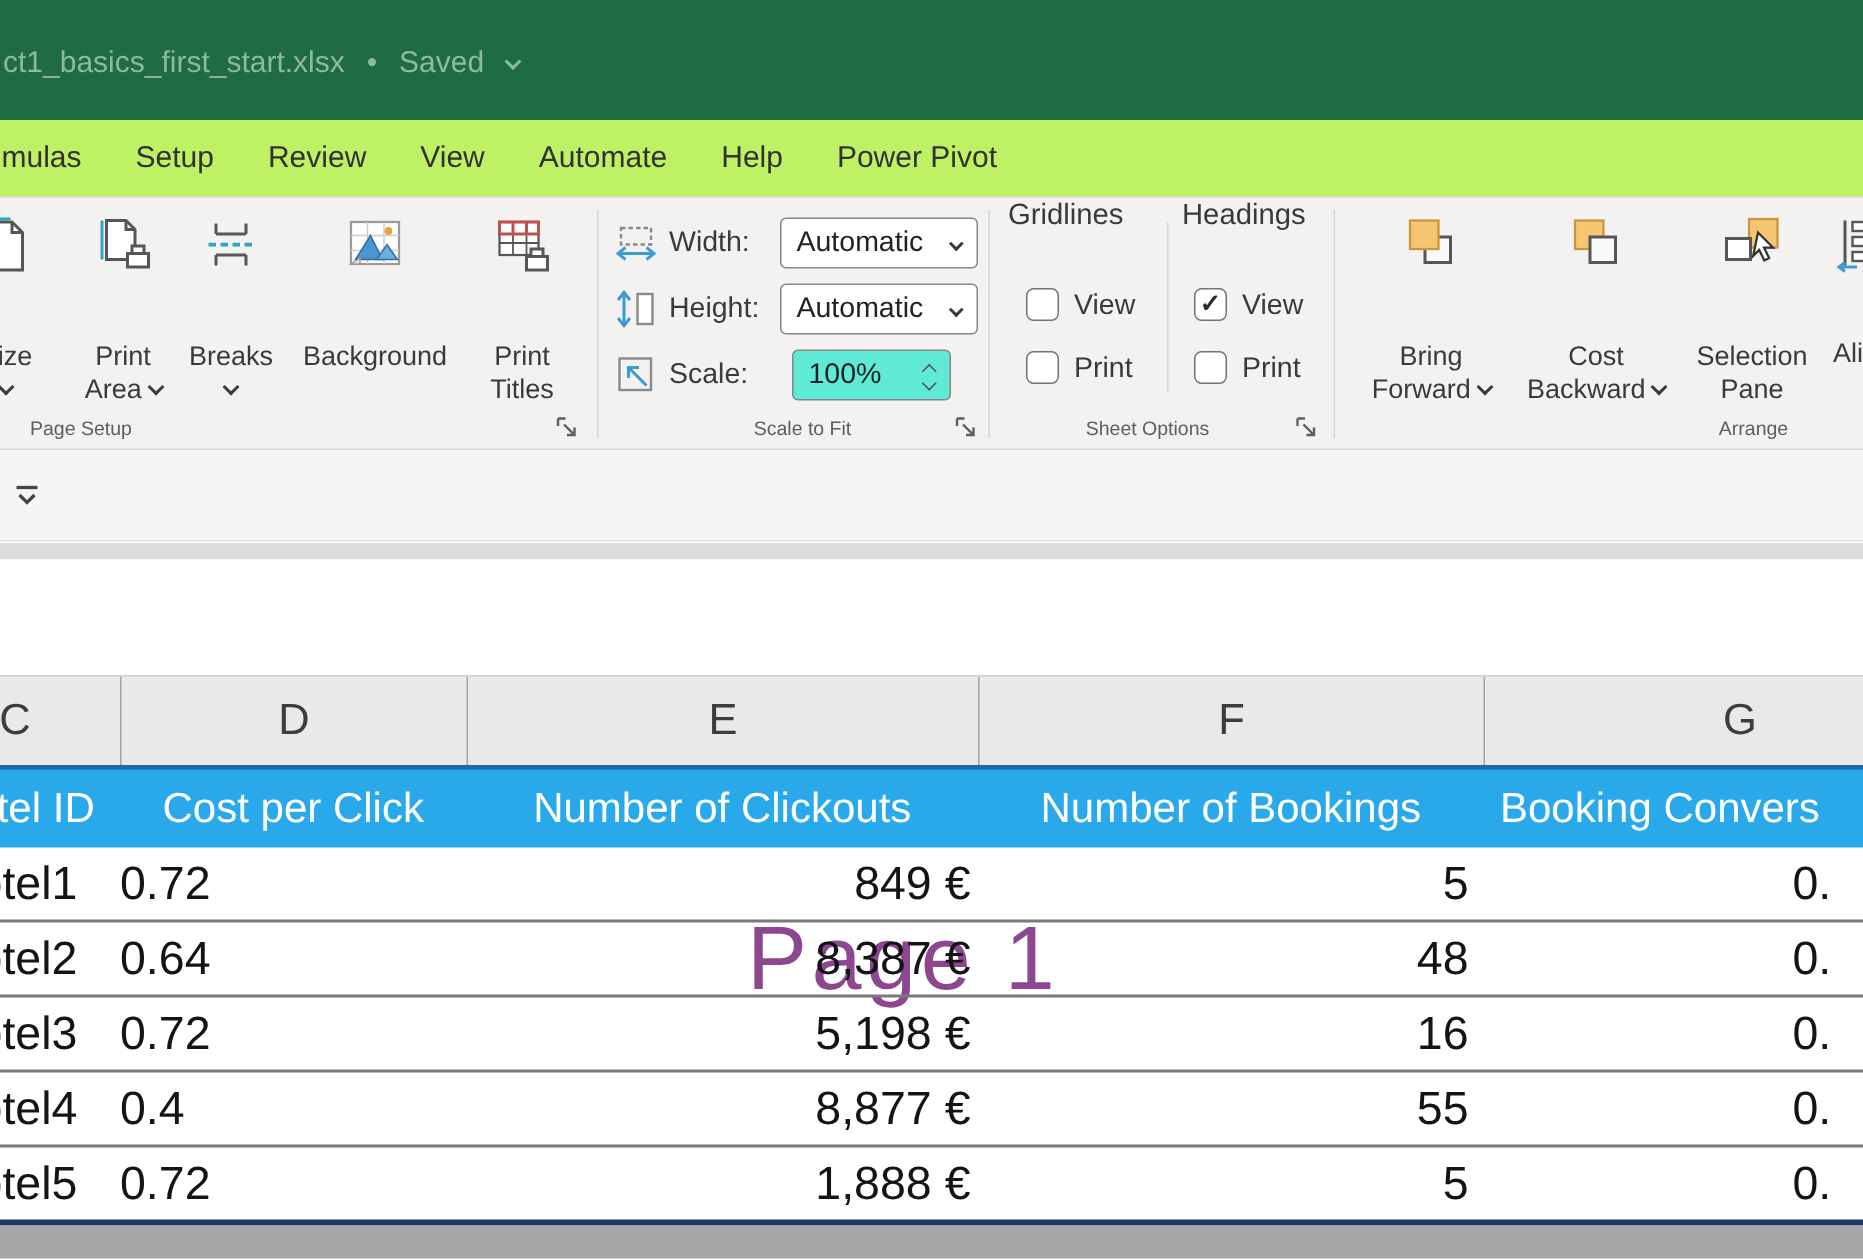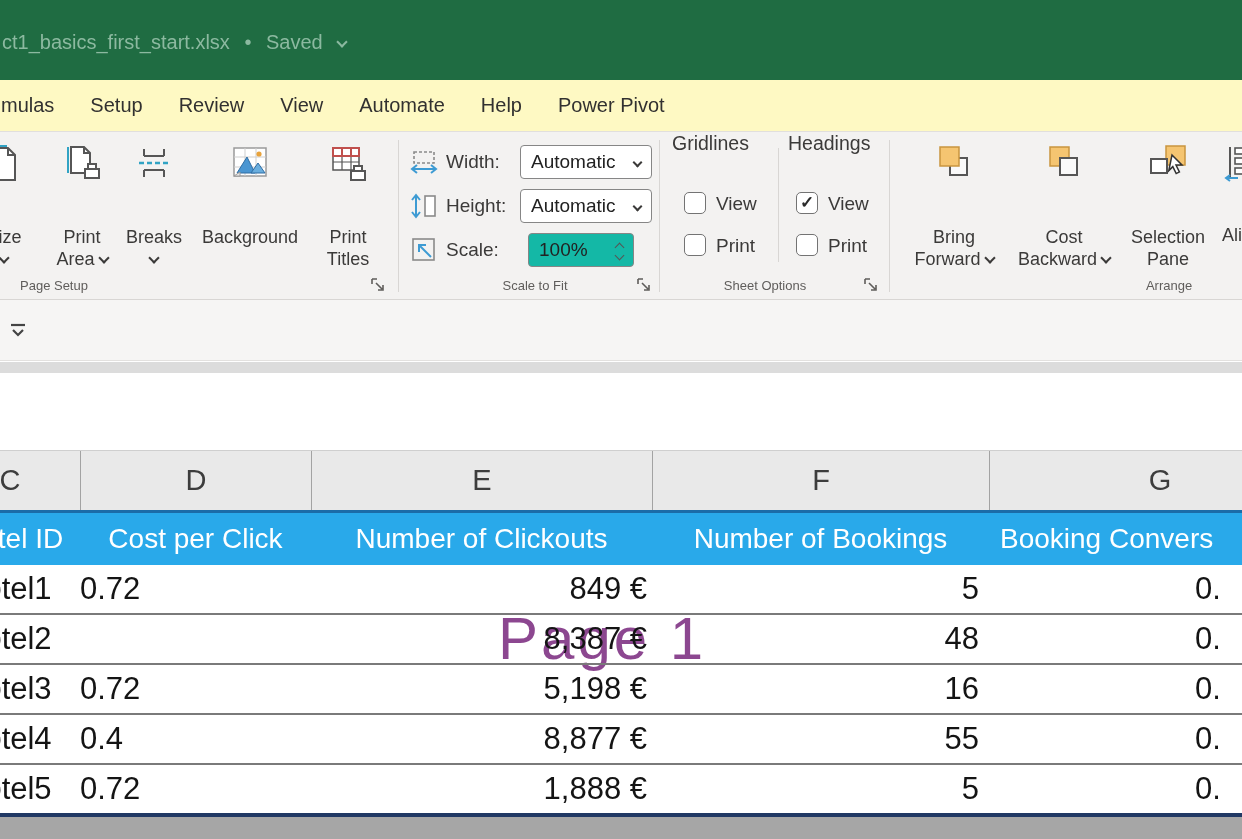--- a/index.html
+++ b/index.html
@@ -10,42 +10,42 @@
   
   .titlebar { left:0; top:0; width:1242px; height:80px; background:#1f6c42; color:#8cb9a0;
               font-size:20px; }
   .titlebar .inner { position:absolute; left:2px; top:31px; white-space:nowrap; }
   .titlebar .sep { margin:0 9px; }
   .cv { display:inline-block; width:8px; height:8px; border-right:2px solid #3b3a39;
         border-bottom:2px solid #3b3a39; transform:rotate(45deg); vertical-align:3px; }
   .cv.green { border-color:#8cb9a0; margin-left:10px; }
 
   
-  .tabsrow { left:0; top:80px; width:1242px; height:52px; background:#fef9c3;
+  .tabsrow { left:0; top:80px; width:1242px; height:52px; background:#bef264;
              border-bottom:1px solid #e1dfdd; display:flex; align-items:center; gap:36px;
              font-size:20px; color:#323130; padding-left:1px; }
   .tab { white-space:nowrap; cursor:default; }
 
   
   .ribbon { left:0; top:132px; width:1242px; height:168px; background:#f3f2f1;
             border-bottom:1px solid #d8d6d4; font-size:18px; color:#3b3a39; }
   .gdiv { position:absolute; top:8px; width:1px; height:152px; background:#d8d6d4; }
   .glabel { position:absolute; top:146px; font-size:13px; color:#5f5d5b; text-align:center; }
   .launch { position:absolute; top:145px; width:16px; height:16px; }
   .bigbtn { position:absolute; top:8px; text-align:center; height:152px; }
   .bigbtn .icon { height:42px; display:flex; justify-content:center; align-items:flex-start; margin-top:4px; }
   .bigbtn .l1 { margin-top:40px; line-height:22px; white-space:nowrap; }
   .bigbtn .l2 { line-height:22px; white-space:nowrap; }
   .sfrow { position:absolute; height:36px; line-height:36px; }
   .sflabel { position:absolute; left:36px; font-size:19px; white-space:nowrap; }
   .combo { position:absolute; left:110px; top:1px; width:132px; height:34px; background:#fff;
            border:1px solid #868686; border-radius:4px; font-size:19px; line-height:32px;
            padding-left:10px; color:#222; }
   .combo .cv { position:absolute; right:10px; top:13px; width:7px; height:7px; }
-  .spin { position:absolute; left:118px; top:1px; width:106px; height:34px; background:#14b8a6;
+  .spin { position:absolute; left:118px; top:1px; width:106px; height:34px; background:#5eead4;
           border:1px solid #868686; border-radius:4px; font-size:19px; line-height:32px;
           padding-left:10px; color:#222; }
   .spin .up, .spin .dn { position:absolute; right:10px; width:7px; height:7px;
           border-right:1.5px solid #555; border-bottom:1.5px solid #555; }
   .spin .up { top:10px; transform:rotate(-135deg); }
   .spin .dn { top:18px; transform:rotate(45deg); }
   .shtitle { position:absolute; top:0; font-size:19.5px; }
   .cbrow { position:absolute; height:24px; line-height:24px; font-size:19px; }
   .cbox { position:absolute; left:0; top:0; width:22px; height:22px; background:#fff;
           border:1.5px solid #737373; border-radius:5px; text-align:center;
@@ -353,20 +353,21 @@
 
 <div class="abs trow" style="top:565px">
   <span class="cell c-c">Hotel1</span>
   <span class="cell c-d">0.72</span>
   <span class="cell c-e">849 €</span>
   <span class="cell c-f">5</span>
   <span class="cell c-g">0.</span>
 </div>
 <div class="abs trow" style="top:615px">
   <span class="cell c-c">Hotel2</span>
+  <span class="cell c-d">0.64</span>
   <span class="cell c-e">8,387 €</span>
   <span class="cell c-f">48</span>
   <span class="cell c-g">0.</span>
 </div>
 <div class="abs trow" style="top:665px">
   <span class="cell c-c">Hotel3</span>
   <span class="cell c-d">0.72</span>
   <span class="cell c-e">5,198 €</span>
   <span class="cell c-f">16</span>
   <span class="cell c-g">0.</span>

